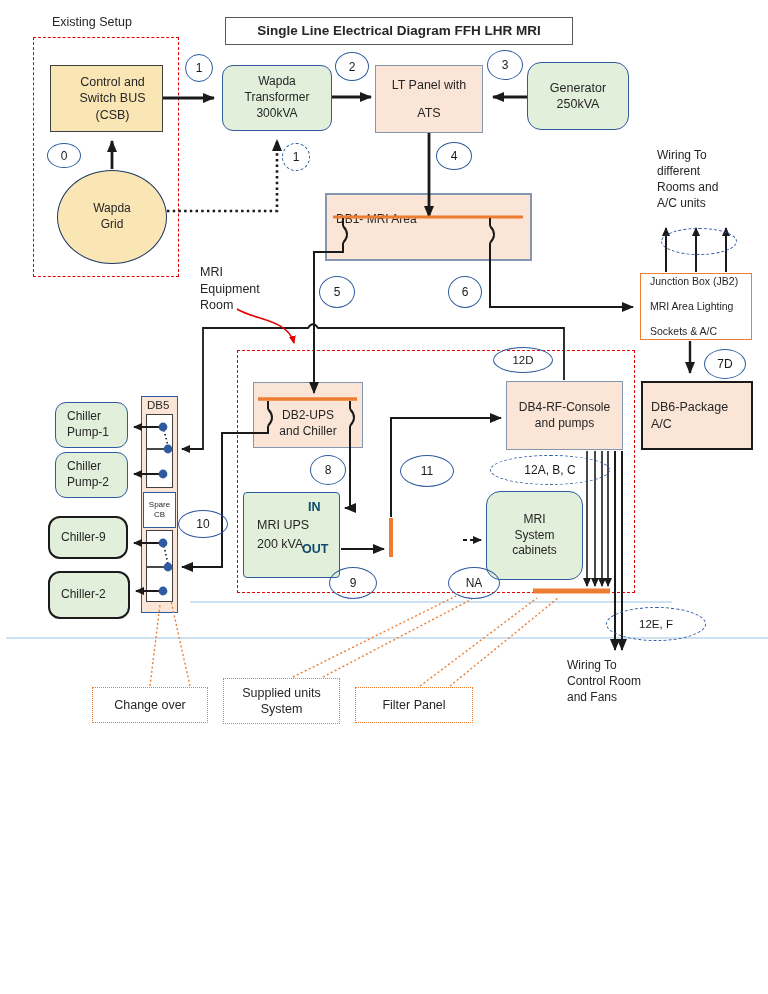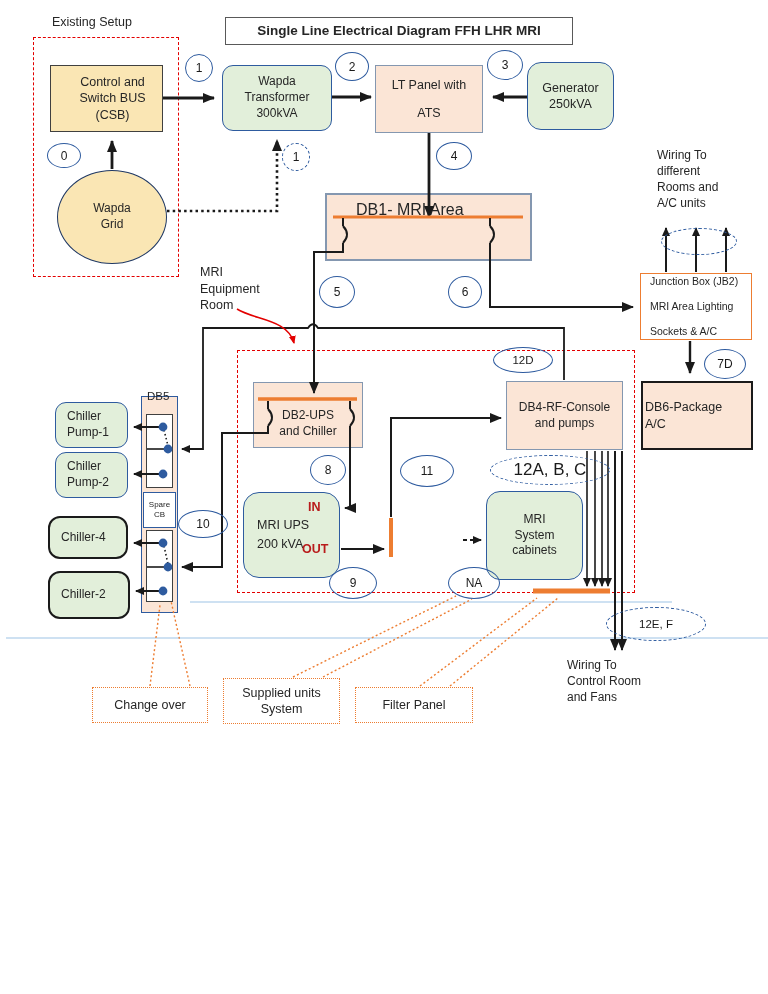--- a/index.html
+++ b/index.html
@@ -15,21 +15,21 @@
   .lbl{position:absolute;line-height:1.33;}
   .badge{position:absolute;box-sizing:border-box;border:1.6px solid #2E5B9F;border-radius:50%;
          background:transparent;display:flex;align-items:center;justify-content:center;
          font-size:12px;color:#1a1a1a;}
   .badge.dashed{border-style:dashed;border-width:1.4px;}
   .callout{position:absolute;box-sizing:border-box;border:1.6px dotted #ED7D31;background:#fff;
            display:flex;flex-direction:column;align-items:center;justify-content:center;
            font-size:12.5px;line-height:1.3;}
   .redframe{position:absolute;box-sizing:border-box;border:1.8px dashed #E30000;}
   .line{display:block;}
-  .red-t{color:#b91c1c;font-weight:bold;}
+  .red-t{color:#0c4a6e;font-weight:bold;}
 </style>
 </head>
 <body>
 
 <div id="canvas">
 
   <div class="redframe" style="left:33px;top:37px;width:146px;height:240px;"></div>
   <div class="redframe" style="left:237px;top:350px;width:398px;height:243px;"></div>
 
   <div class="box" style="left:225px;top:17px;width:348px;height:28px;background:#fff;border:1.3px solid #595959;font-weight:bold;font-size:13.5px;">
@@ -48,27 +48,27 @@
   </div>
   <div class="box green" style="left:222px;top:65px;width:110px;height:66px;font-size:12px;">
     <span class="line">Wapda</span>
     <span class="line">Transformer</span>
     <span class="line">300kVA</span>
   </div>
   <div class="box peach" style="left:375px;top:65px;width:108px;height:68px;font-size:12.5px;gap:12px;">
     <span class="line">LT Panel with</span>
     <span class="line">ATS</span>
   </div>
-  <div class="box green" style="left:527px;top:62px;width:87px;height:68px;border-radius:14px;font-size:12.5px;">
+  <div class="box green" style="left:527px;top:62px;width:102px;height:68px;border-radius:14px;font-size:12.5px;">
     <span class="line">Generator</span>
     <span class="line">250kVA</span>
   </div>
 
   <div class="box peach" style="left:325px;top:193px;width:207px;height:68px;border-width:2px;"></div>
-  <div class="lbl" style="left:336px;top:199px;font-size:16px;margin-left:20px;">DB1- MRI Area</div>
+  <div class="lbl" style="left:336px;top:212px;font-size:12px;">DB1- MRI Area</div>
 
   <div class="box" style="left:640px;top:273px;width:112px;height:67px;background:#fff;border:1.8px solid #ED7D31;align-items:flex-start;padding-left:9px;font-size:10.5px;line-height:1.45;text-align:left;justify-content:space-between;">
     <span class="line">Junction Box (JB2)</span>
     <span class="line">MRI Area Lighting</span>
     <span class="line">Sockets &amp; A/C</span>
   </div>
   <div class="lbl" style="left:657px;top:148px;font-size:12px;">
     <span class="line">Wiring To</span>
     <span class="line">different</span>
     <span class="line">Rooms and</span>
@@ -83,50 +83,50 @@
 
   <div class="box peach" style="left:253px;top:382px;width:110px;height:66px;justify-content:flex-end;padding-bottom:7px;font-size:12px;">
     <span class="line">DB2-UPS</span>
     <span class="line">and Chiller</span>
   </div>
 
   <div class="box peach" style="left:506px;top:381px;width:117px;height:69px;font-size:12px;">
     <span class="line">DB4-RF-Console</span>
     <span class="line">and pumps</span>
   </div>
-  <div class="box peach" style="left:641px;top:381px;width:112px;height:69px;border:2.2px solid #1a1a1a;align-items:flex-start;padding-left:2px;text-align:left;font-size:12.5px;">
+  <div class="box peach" style="left:641px;top:381px;width:112px;height:69px;border:2.2px solid #1a1a1a;align-items:flex-start;padding-left:8px;text-align:left;font-size:12.5px;">
     <span class="line">DB6-Package</span>
     <span class="line">A/C</span>
   </div>
 
   <div class="box" style="left:141px;top:396px;width:37px;height:217px;background:#FBE5D6;border:1.6px solid #2E5B9F;"></div>
-  <div class="lbl" style="left:147px;top:389px;font-size:11.5px;">DB5</div>
+  <div class="lbl" style="left:147px;top:398px;font-size:11.5px;">DB5</div>
   <div class="abs" style="left:146px;top:414px;width:27px;height:74px;background:#fff;border:1.3px solid #404040;box-sizing:border-box;"></div>
   <div class="box" style="left:143px;top:492px;width:33px;height:36px;background:#fff;border:1.5px solid #2E5B9F;font-size:8px;line-height:1.3;">
     <span class="line">Spare</span>
     <span class="line">CB</span>
   </div>
   <div class="abs" style="left:146px;top:530px;width:27px;height:72px;background:#fff;border:1.3px solid #404040;box-sizing:border-box;"></div>
 
   <div class="box green" style="left:55px;top:402px;width:73px;height:46px;font-size:12px;align-items:flex-start;padding-left:11px;text-align:left;">
     <span class="line">Chiller</span>
     <span class="line">Pump-1</span>
   </div>
   <div class="box green" style="left:55px;top:452px;width:73px;height:46px;font-size:12px;align-items:flex-start;padding-left:11px;text-align:left;">
     <span class="line">Chiller</span>
     <span class="line">Pump-2</span>
   </div>
   <div class="box green" style="left:48px;top:516px;width:80px;height:43px;border:2px solid #1a1a1a;border-radius:12px;font-size:12px;align-items:flex-start;padding-left:11px;text-align:left;">
-    <span>Chiller-4</span>
+    <span>Chiller-9</span>
   </div>
   <div class="box green" style="left:48px;top:571px;width:82px;height:48px;border:2px solid #1a1a1a;border-radius:12px;font-size:12px;align-items:flex-start;padding-left:11px;text-align:left;">
     <span>Chiller-2</span>
   </div>
 
-  <div class="box green" style="left:243px;top:492px;width:97px;height:86px;border-radius:16px;align-items:flex-start;padding-left:13px;text-align:left;font-size:12.5px;line-height:1.55;">
+  <div class="box green" style="left:243px;top:492px;width:97px;height:86px;border-radius:4px;align-items:flex-start;padding-left:13px;text-align:left;font-size:12.5px;line-height:1.55;">
     <span class="line">MRI UPS</span>
     <span class="line">200 kVA</span>
   </div>
   <div class="lbl red-t" style="left:308px;top:499px;font-size:12.5px;">IN</div>
   <div class="lbl red-t" style="left:302px;top:541px;font-size:12.5px;">OUT</div>
 
 
   <div class="box green" style="left:486px;top:491px;width:97px;height:89px;border-radius:14px;font-size:12px;">
     <span class="line">MRI</span>
     <span class="line">System</span>
@@ -271,16 +271,16 @@
   <div class="badge" style="left:319px;top:276px;width:36px;height:32px;">5</div>
   <div class="badge" style="left:448px;top:276px;width:34px;height:32px;">6</div>
   <div class="badge dashed" style="left:661px;top:228px;width:76px;height:27px;"></div>
   <div class="badge" style="left:704px;top:349px;width:42px;height:30px;">7D</div>
   <div class="badge" style="left:310px;top:455px;width:36px;height:30px;">8</div>
   <div class="badge" style="left:329px;top:567px;width:48px;height:32px;">9</div>
   <div class="badge" style="left:178px;top:510px;width:50px;height:28px;">10</div>
   <div class="badge" style="left:400px;top:455px;width:54px;height:32px;">11</div>
   <div class="badge" style="left:448px;top:567px;width:52px;height:32px;">NA</div>
   <div class="badge" style="left:493px;top:347px;width:60px;height:26px;font-size:11.5px;">12D</div>
-  <div class="badge dashed" style="left:490px;top:455px;width:120px;height:30px;font-size:17px;">12A, B, C</div>
+  <div class="badge dashed" style="left:490px;top:455px;width:120px;height:30px;font-size:12px;">12A, B, C</div>
   <div class="badge dashed" style="left:606px;top:607px;width:100px;height:34px;font-size:11.5px;">12E, F</div>
 
 </div>
 
 </body></html>

